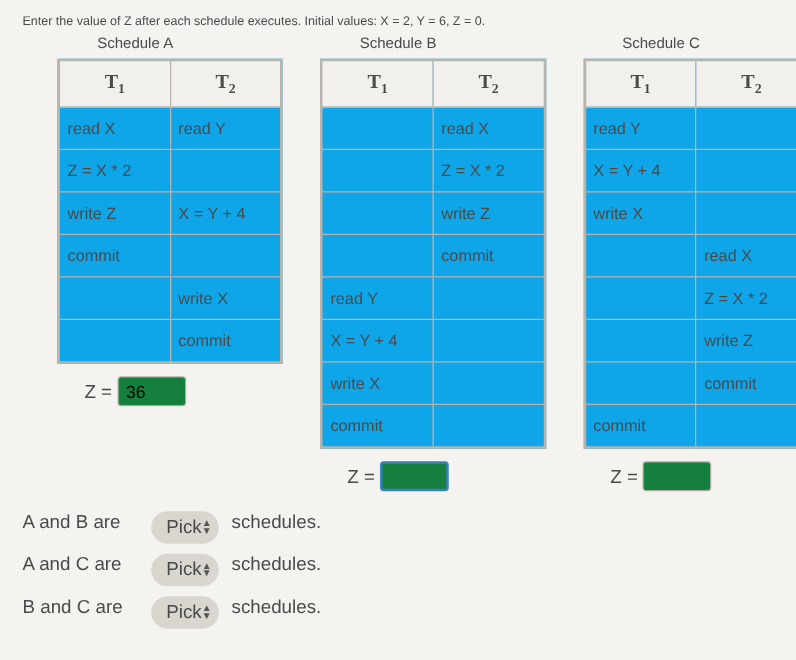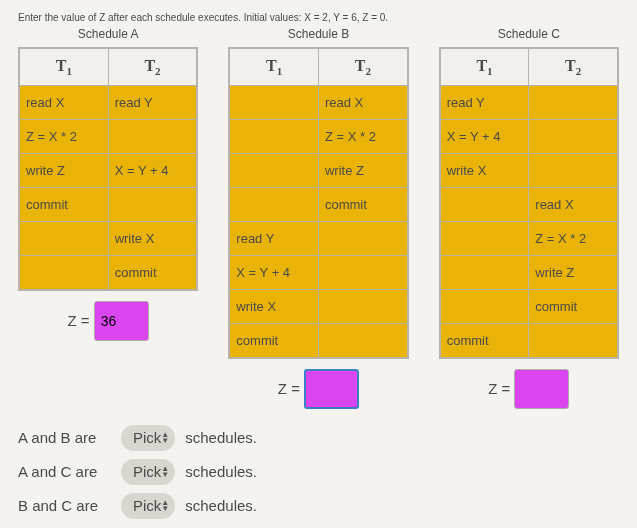--- a/index.html
+++ b/index.html
@@ -12,55 +12,56 @@
       color: #4a4a4a;
       font-size: 14px;
     }
     .instruction { margin-bottom: 4px; font-size: 10px; }
     .schedules { display: flex; gap: 30px; align-items: flex-start; }
     .schedule { flex: 1; }
     .schedule-title { text-align: center; margin-bottom: 6px; font-size: 12px; }
     table {
       border-collapse: collapse;
       width: 100%;
-      background: #eab308;
+      background: #0ea5e9;
       border: 2px solid #b8b4ac;
+      margin-left: 28px;
     }
     th, td {
       border: 1px solid #b8b4ac;
       padding: 8px 6px;
       text-align: left;
       font-size: 13px;
       height: 34px;
       width: 50%;
     }
     th {
       background: #f2f0ec;
       font-weight: bold;
       text-align: center;
       font-family: 'Times New Roman', serif;
       font-size: 16px;
     }
     .sub { font-size: 11px; vertical-align: sub; }
     .z-row { margin-top: 10px; text-align: center; font-size: 15px; }
     .z-input {
       width: 55px;
-      height: 40px;
+      height: 24px;
       border: 1px solid #b0aca4;
-      background: #d946ef;
+      background: #15803d;
       padding: 2px 6px;
       font-size: 14px;
       border-radius: 3px;
     }
     .z-input.focused {
       border: 2px solid #3b7fc4;
       outline: none;
     }
     .relations { margin-top: 16px; }
-    .rel-row { display: flex; align-items: center; gap: 8px; margin-bottom: 8px; font-size: 15px; }
+    .rel-row { display: flex; align-items: flex-start; gap: 8px; margin-bottom: 8px; font-size: 15px; }
     .rel-label { width: 95px; }
     .picker {
       display: inline-flex;
       align-items: center;
       background: #d9d6d0;
       border-radius: 14px;
       height: 26px;
       padding: 0 6px 0 12px;
       cursor: pointer;
     }

